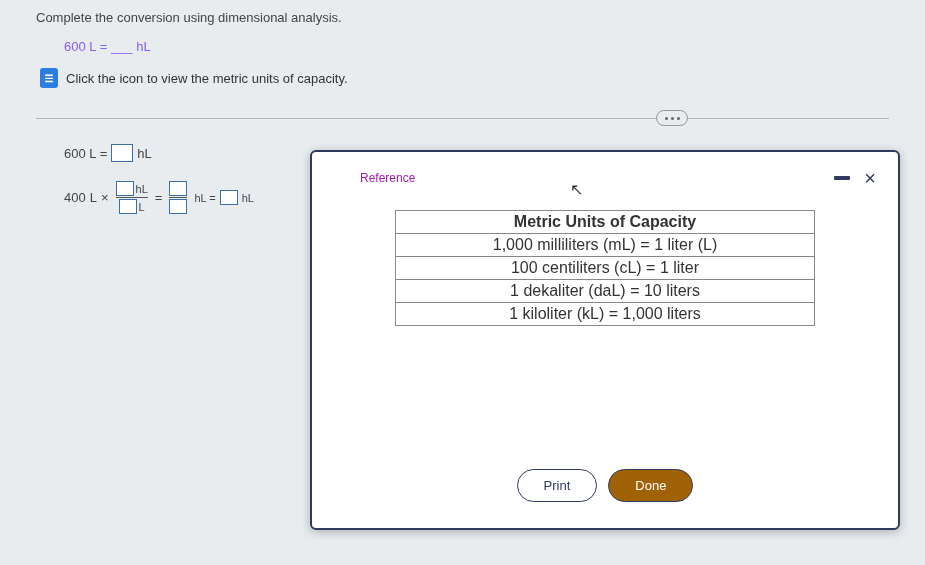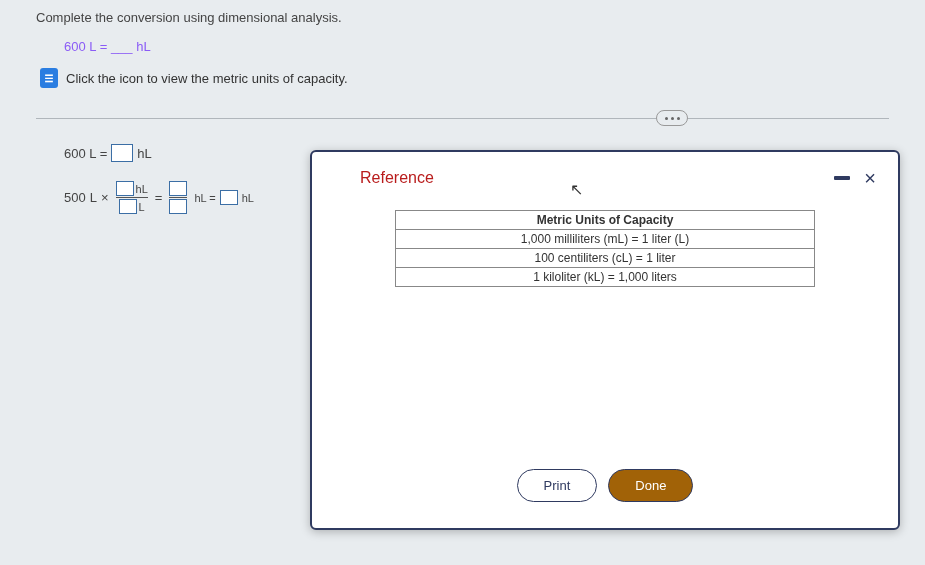--- a/index.html
+++ b/index.html
@@ -131,22 +131,22 @@
     box-shadow: 0 2px 10px rgba(0,0,0,0.25);
     padding: 16px 22px;
   }
   .modal-header {
     display: flex;
     justify-content: space-between;
     align-items: center;
     margin-bottom: 22px;
   }
   .modal-title {
-    font-size: 16px;
-    color: #b91c1c;
+    font-size: 12px;
+    color: #a21caf;
     font-weight: normal;
     margin-left: 26px;
   }
   .modal-controls {
     display: flex;
     gap: 14px;
     align-items: center;
   }
   .min-btn {
     width: 16px;
@@ -158,21 +158,21 @@
   .close-btn {
     font-size: 20px;
     color: #2f3a60;
     cursor: pointer;
     line-height: 1;
   }
   .ref-table {
     margin: 0 auto;
     border-collapse: collapse;
     width: 420px;
-    font-size: 12px;
+    font-size: 16px;
   }
   .ref-table td {
     border: 1px solid #888;
     padding: 2px 8px;
     text-align: center;
     color: #333;
   }
   .ref-table .hdr {
     font-weight: bold;
   }
@@ -236,21 +236,21 @@
   </div>
 
   <div class="work-area">
     <div class="eq-line">
       <span>600 L =</span>
       <span class="answer-box"></span>
       <span>hL</span>
     </div>
 
     <div class="eq-line">
-      <span>500</span>
+      <span>400</span>
       <span class="cross-L">L</span>
       <span>×</span>
       <span class="frac">
         <span class="num">
           <span class="small-box"></span>
           <span class="small-txt">hL</span>
         </span>
         <span class="bar"></span>
         <span class="den">
           <span class="small-box"></span>
@@ -288,20 +288,23 @@
         <tr>
           <td class="hdr">Metric Units of Capacity</td>
         </tr>
     <tr>
           <td>1,000 milliliters (mL) = 1 liter (L)</td>
         </tr>
     <tr>
           <td>100 centiliters (cL) = 1 liter</td>
         </tr>
     <tr>
+          <td>1 dekaliter (daL) = 10 liters</td>
+        </tr>
+    <tr>
           <td>1 kiloliter (kL) = 1,000 liters</td>
         </tr>
   </tbody>
     </table>
 
   <div class="modal-buttons">
     <button class="btn btn-print">Print</button>
     <button class="btn btn-done">Done</button>
   </div>
 </div>

